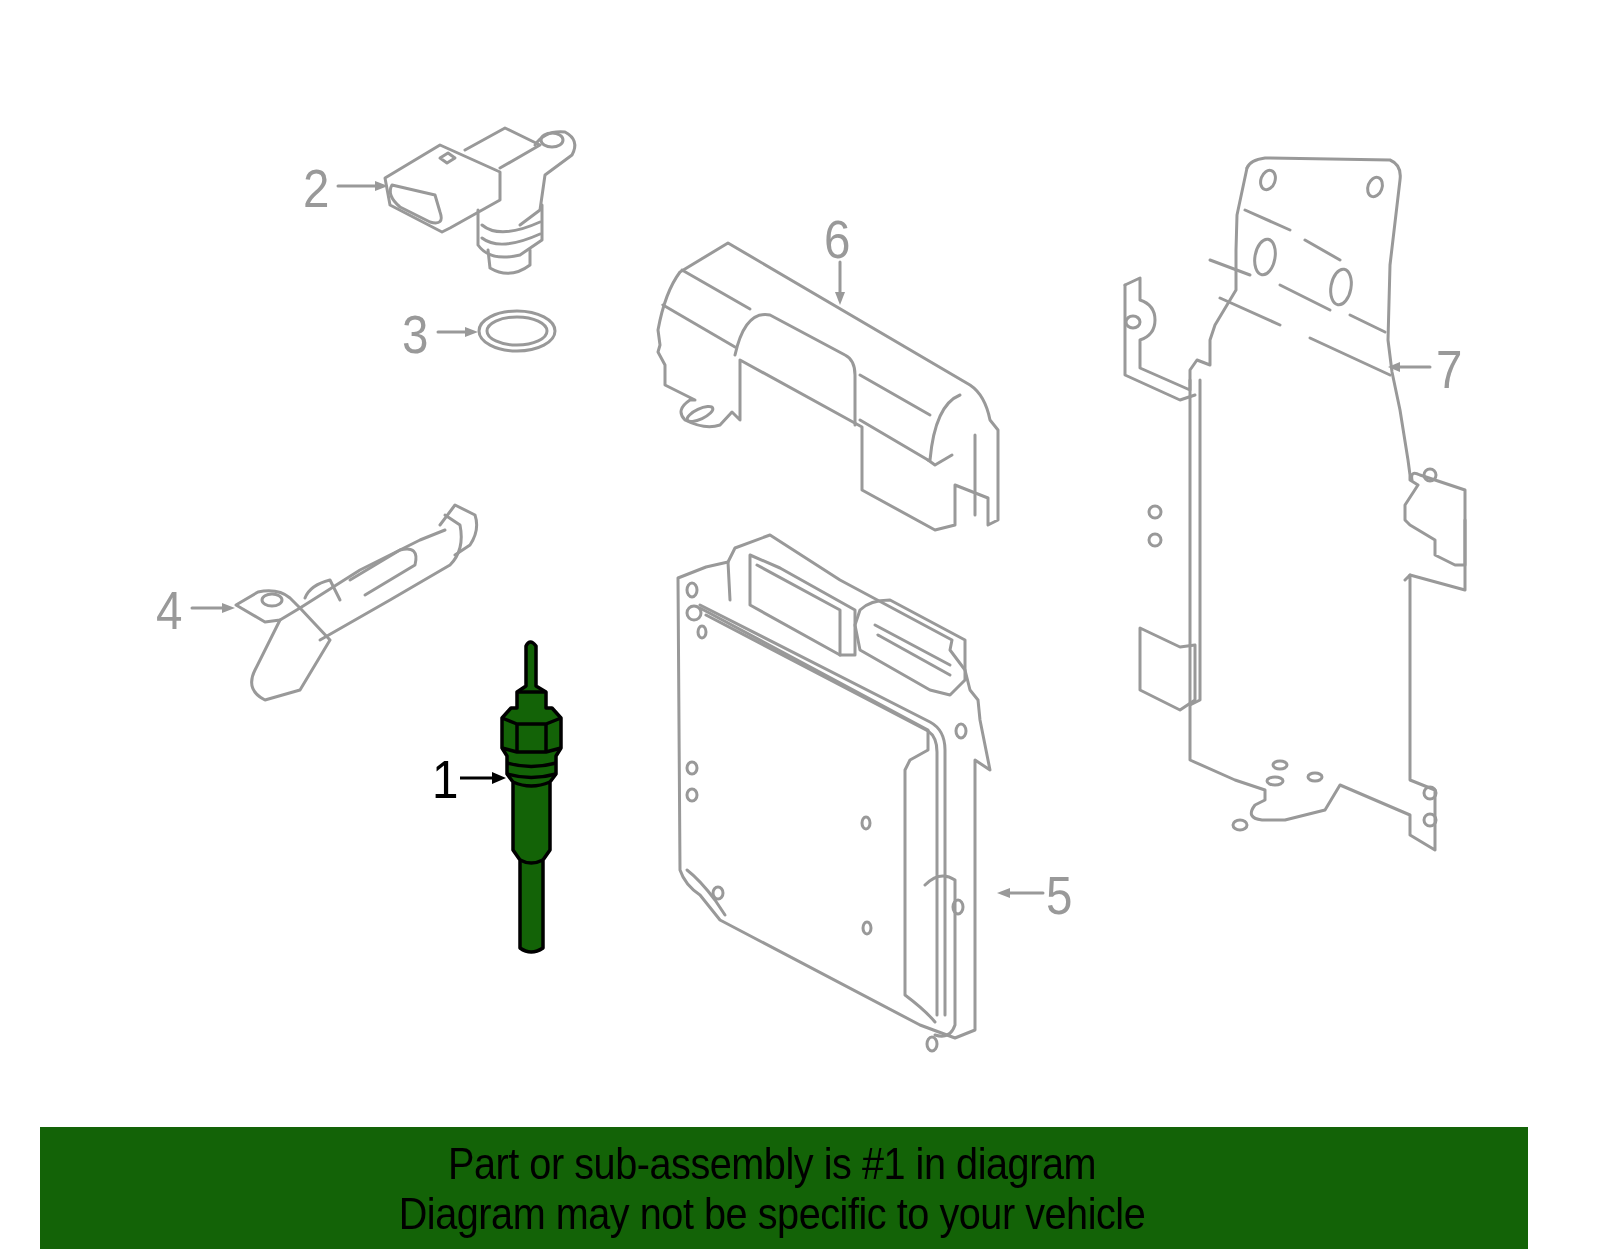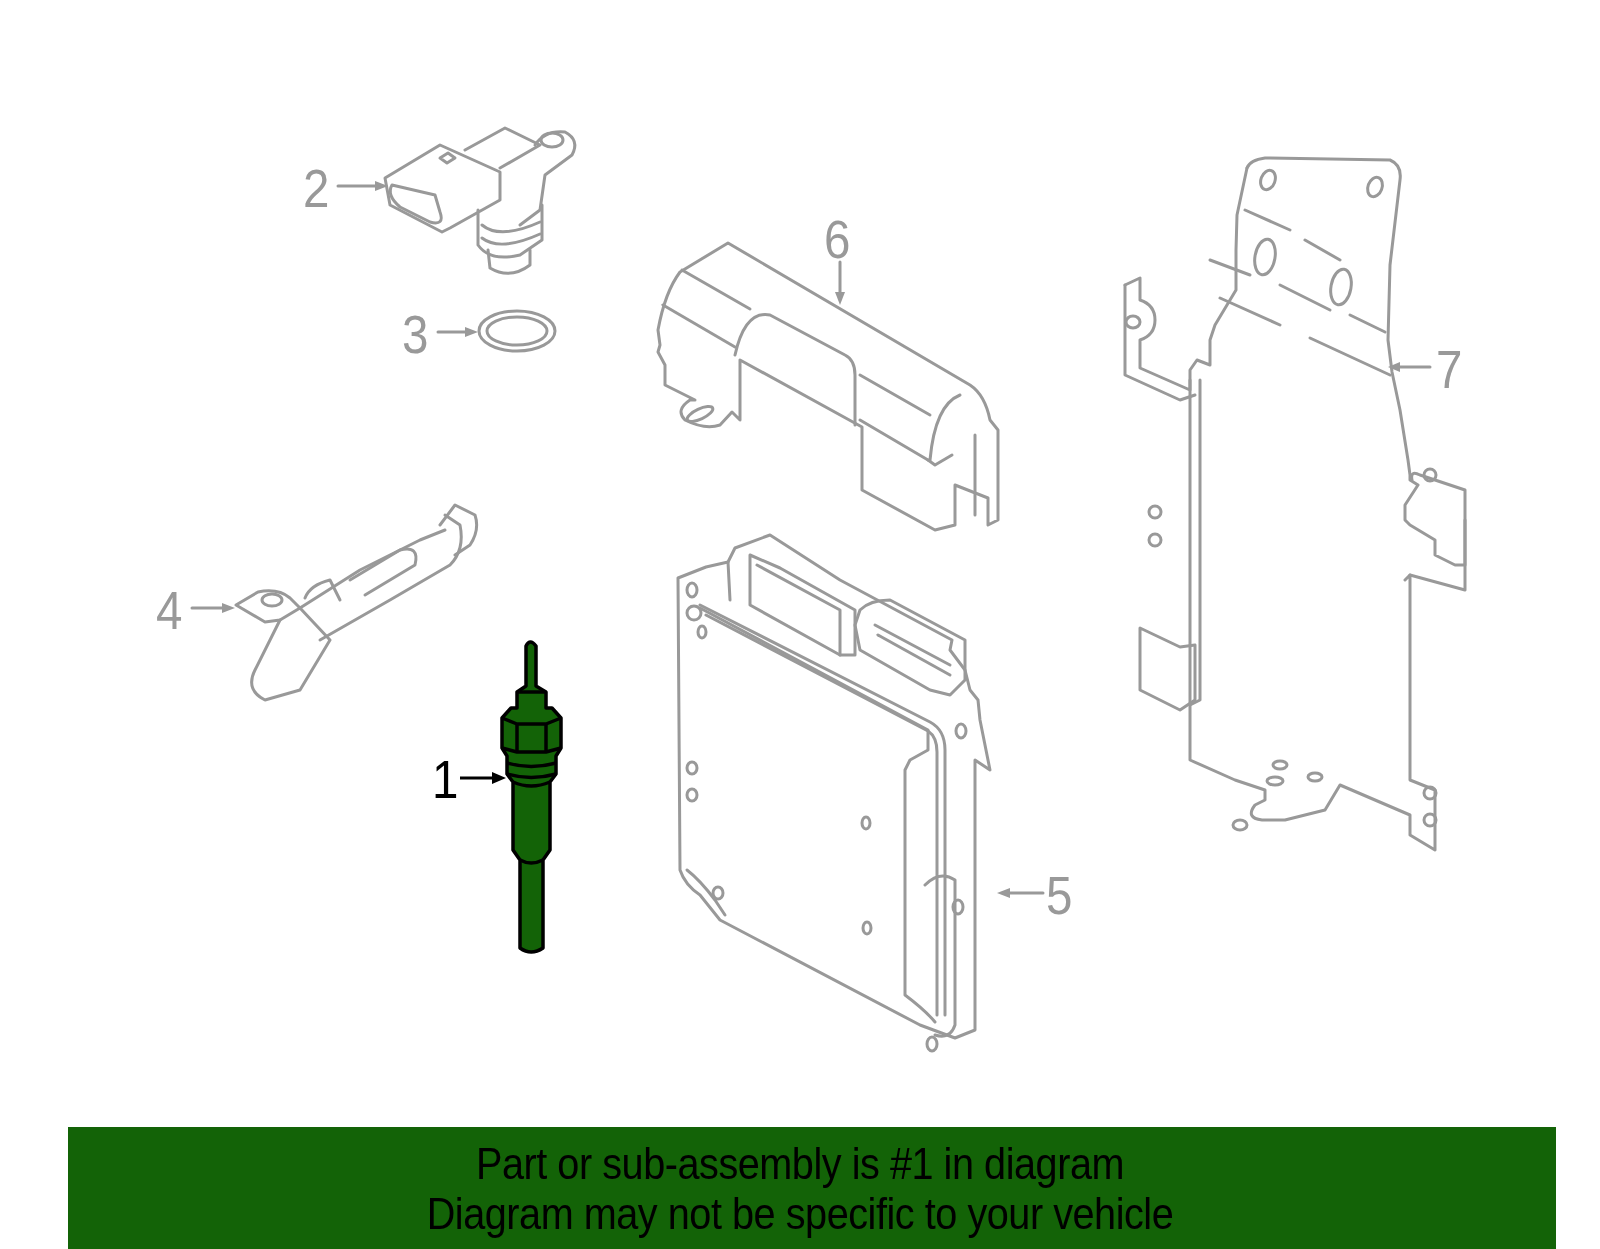--- a/index.html
+++ b/index.html
@@ -1,20 +1,20 @@
 <!DOCTYPE html>
 <html><head>
 <meta charset="utf-8">
 <style>
   html, body { margin: 0; padding: 0; background: #ffffff; }
   body { width: 1600px; height: 1249px; position: relative; overflow: hidden; font-family: "Liberation Sans", sans-serif; }
   #diagram { position: absolute; left: 0; top: 0; width: 1600px; height: 1249px; }
   .callout { position: absolute; font-family: "Liberation Sans", sans-serif; font-size: 54px; line-height: 54px; color: #999999; transform: scaleX(0.88); transform-origin: left top; }
   .callout.active { color: #000000; }
-  #banner { position: absolute; left: 40px; top: 1127px; width: 1488px; height: 122px; background: #136307; margin-left: 28px; }
+  #banner { position: absolute; left: 40px; top: 1127px; width: 1488px; height: 122px; background: #136307; }
   .banner-line { position: absolute; left: 0; width: 1488px; text-align: center; font-family: "Liberation Sans", sans-serif; font-size: 44px; color: #000000; transform: scaleX(0.9); letter-spacing: -0.5px; }
   #banner-line-1 { top: 12px; left: -12px; }
   #banner-line-2 { top: 62px; left: -12px; }
 </style>
 </head>
 <body>
 
 <svg id="diagram" viewBox="0 0 1600 1249" xmlns="http://www.w3.org/2000/svg">
   <g fill="none" stroke="#999999" stroke-width="3" stroke-linejoin="round" stroke-linecap="round">
 

